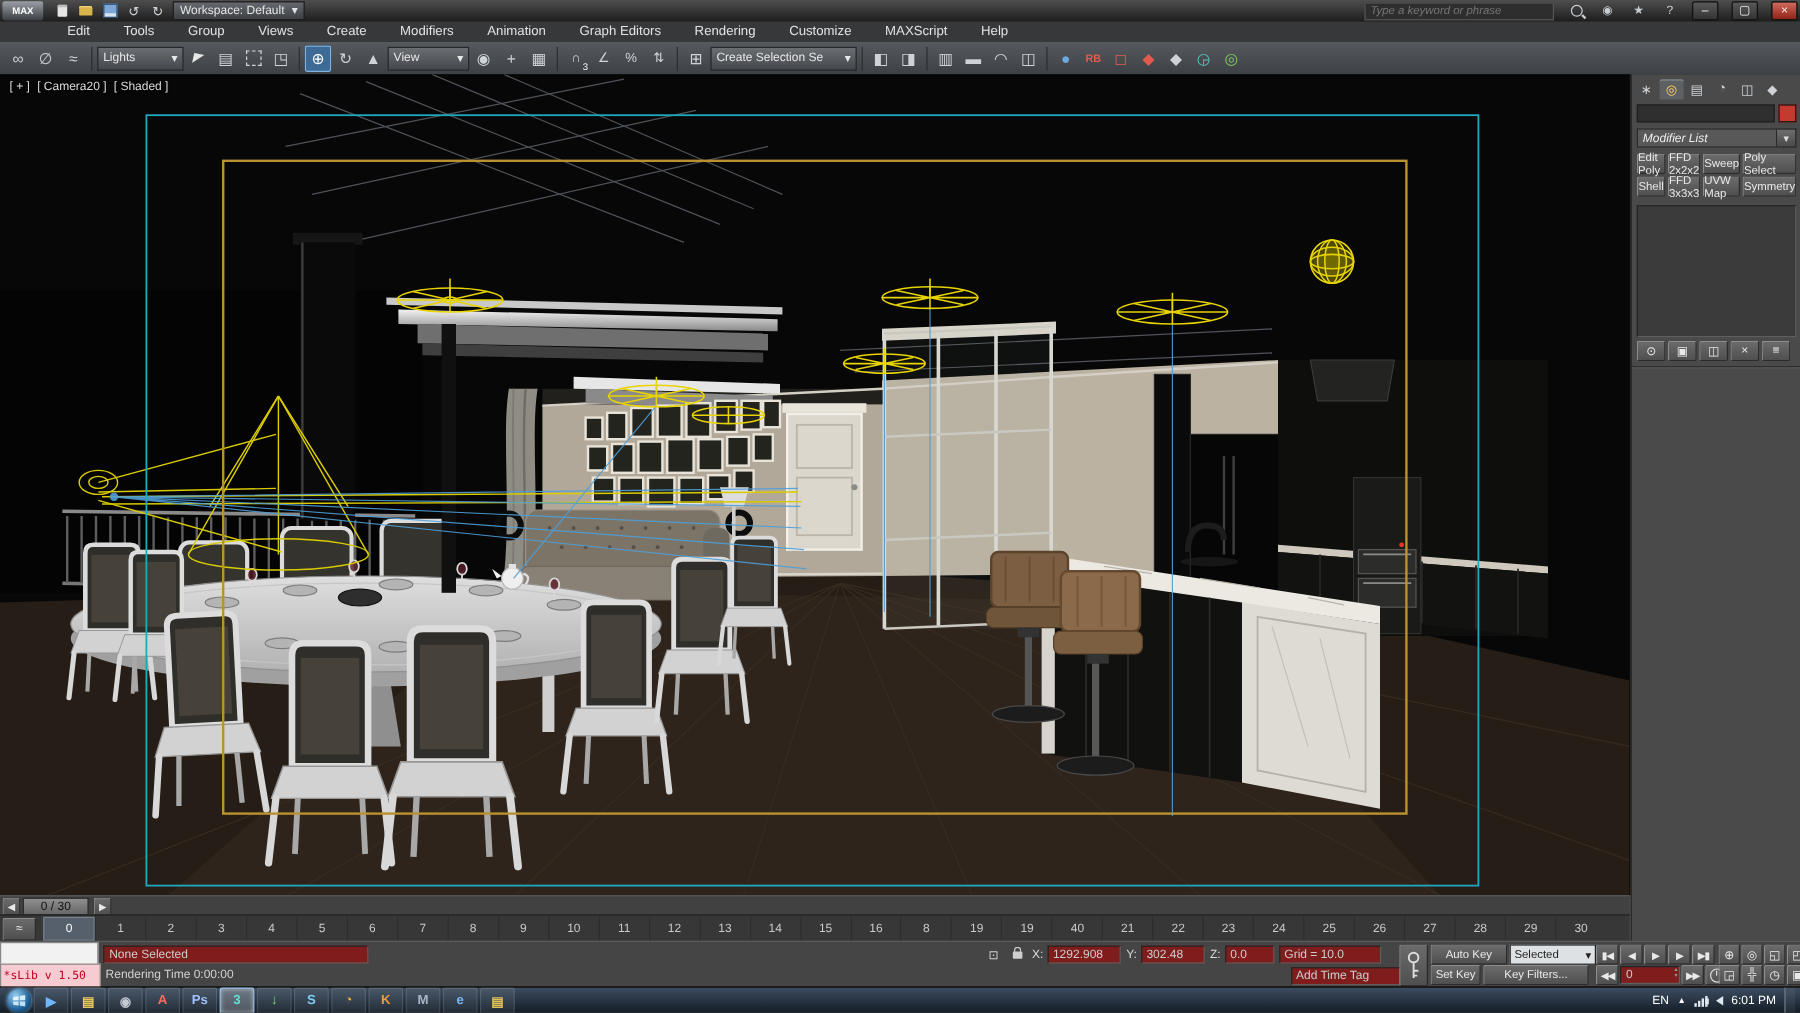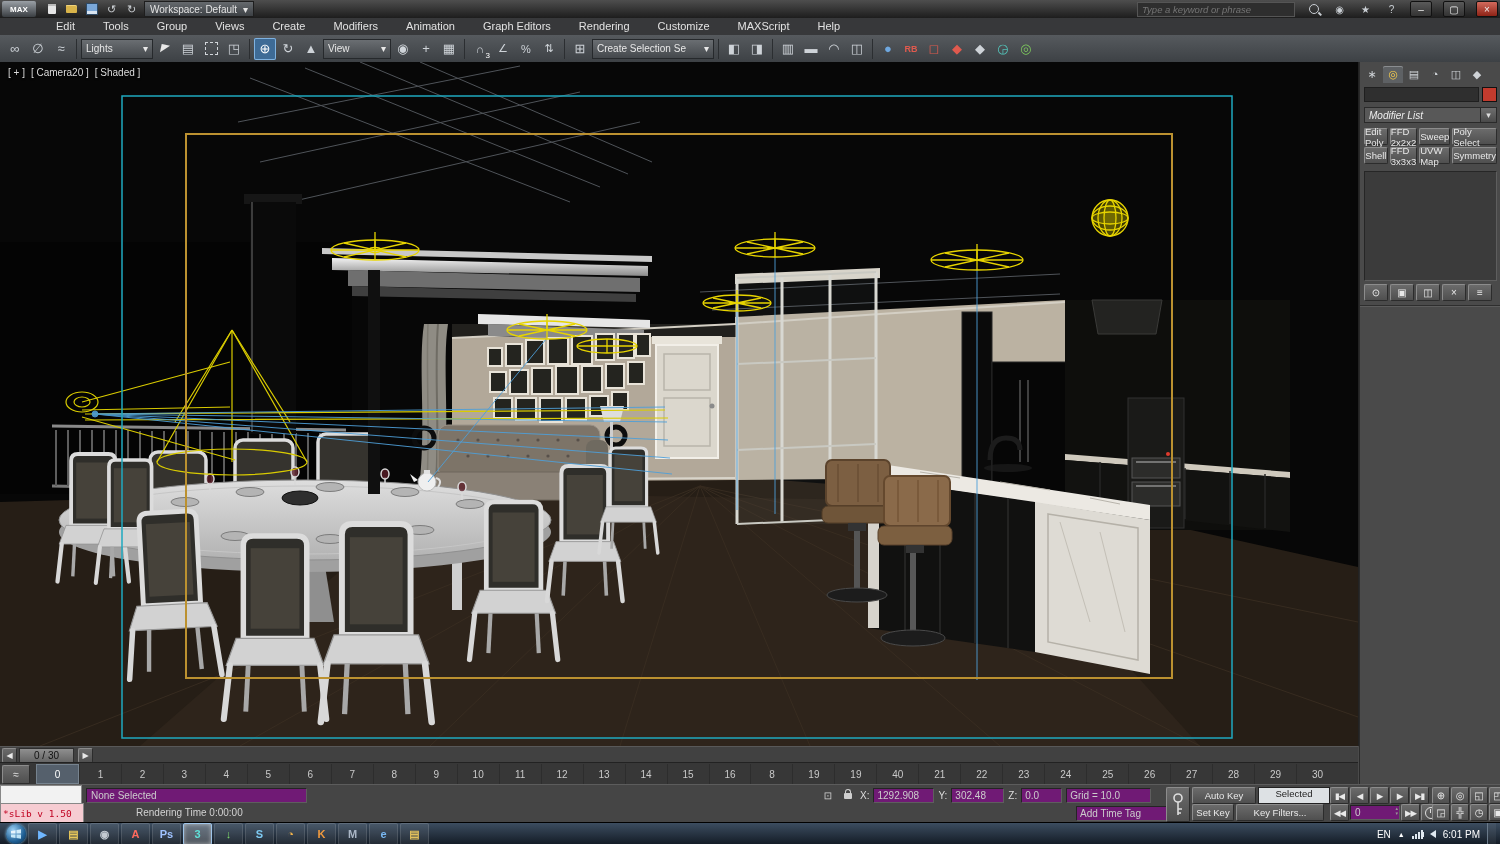--- a/index.html
+++ b/index.html
@@ -79,34 +79,34 @@
   .trackbar{left:0;top:762px;width:1358px;height:22px;background:#373737;border-top:1px solid #222;}
   .minicurve{position:absolute;left:2px;top:2px;width:26px;height:17px;font-size:10px;}
   .ticks{position:absolute;left:36px;right:20px;top:1px;bottom:1px;display:flex;}
   .tick{flex:1;border-left:1px solid #2d2d2d;color:#c9c9c9;font-size:10px;display:flex;align-items:center;justify-content:center;}
   .tick:first-child{background:#55606c;color:#fff;border:1px solid #7b8price;border:1px solid #76838f;}
   
   .statusbar{left:0;top:784px;width:1500px;height:38px;background:#454545;border-top:1px solid #5c5c5c;}
   .listener-top{left:0;top:0;width:80px;height:18px;background:#f2f2f2;border:1px solid #888;}
   .listener-bot{left:0;top:18px;width:80px;height:19px;background:#f6ccd2;border:1px solid #888;
                 color:#c00020;font-family:"DejaVu Sans Mono",monospace;font-size:9.5px;display:flex;align-items:center;padding-left:2px;}
-  .sunken{background:#701a75;border:1px solid #242424;border-bottom-color:#5e5e5e;border-right-color:#5e5e5e;color:#ccc;}
+  .sunken{background:#7f1d1d;border:1px solid #242424;border-bottom-color:#5e5e5e;border-right-color:#5e5e5e;color:#ccc;}
   .selfield{left:86px;top:3px;width:215px;height:13px;font-size:10px;display:flex;align-items:center;padding-left:4px;}
-  .rtime{left:88px;top:22px;font-size:10px;color:#d2d2d2;margin-left:48px;}
+  .rtime{left:88px;top:22px;font-size:10px;color:#d2d2d2;}
   .miniico{width:16px;height:14px;font-size:10px;display:flex;align-items:center;justify-content:center;color:#cfcfcf;}
   .padlock{width:8px;height:6px;background:#cfcfcf;position:relative;border-radius:1px;}
   .padlock::before{content:'';position:absolute;top:-4px;left:1px;width:4px;height:4px;border:1.5px solid #cfcfcf;border-bottom:none;border-radius:3px 3px 0 0;}
   .coordlab{font-size:10px;color:#ddd;}
   .coordfield{height:13px;font-size:10px;display:flex;align-items:center;padding-left:3px;}
   .statusrow{display:flex;align-items:center;gap:4px;position:absolute;}
   .keybtn{left:1166px;top:2px;width:22px;height:33px;}
   .skey{fill:none;stroke:#ddd;stroke-width:1.6;}
   .stbtn{font-size:9.5px;height:15px;}
   .seldrop{left:1258px;top:2px;width:64px;height:15px;background:#dde1e4;color:#222;border:1px solid #222;
-           font-size:9.5px;display:flex;align-items:center;justify-content:space-between;padding:0 3px;flex-direction:column;}
+           font-size:9.5px;display:flex;align-items:center;justify-content:space-between;padding:0 3px;}
   .pb{width:17px;height:15px;font-size:8.5px;letter-spacing:-1px;}
   .framefield{width:44px;height:13px;font-size:10px;display:flex;align-items:center;padding-left:4px;position:relative;}
   .spin{position:absolute;right:1px;top:0;display:flex;flex-direction:column;font-size:5px;line-height:5px;color:#999;}
   .clockico{width:10px;height:10px;border:1.5px solid #ddd;border-radius:50%;position:relative;}
   .clockico::after{content:'';position:absolute;left:4px;top:1px;width:1.5px;height:4px;background:#ddd;}
   .nav{width:16px;height:15px;font-size:10px;}
   
   .taskbar{left:0;top:822px;width:1500px;height:22px;background:linear-gradient(#3c4d60,#121a24);
            display:flex;align-items:center;border-top:1px solid #000;}
   .orb{width:20px;height:20px;margin-left:6px;border-radius:50%;background:radial-gradient(circle at 35% 30%,#9ad0f5,#1f5f94 60%,#0c2c48);

